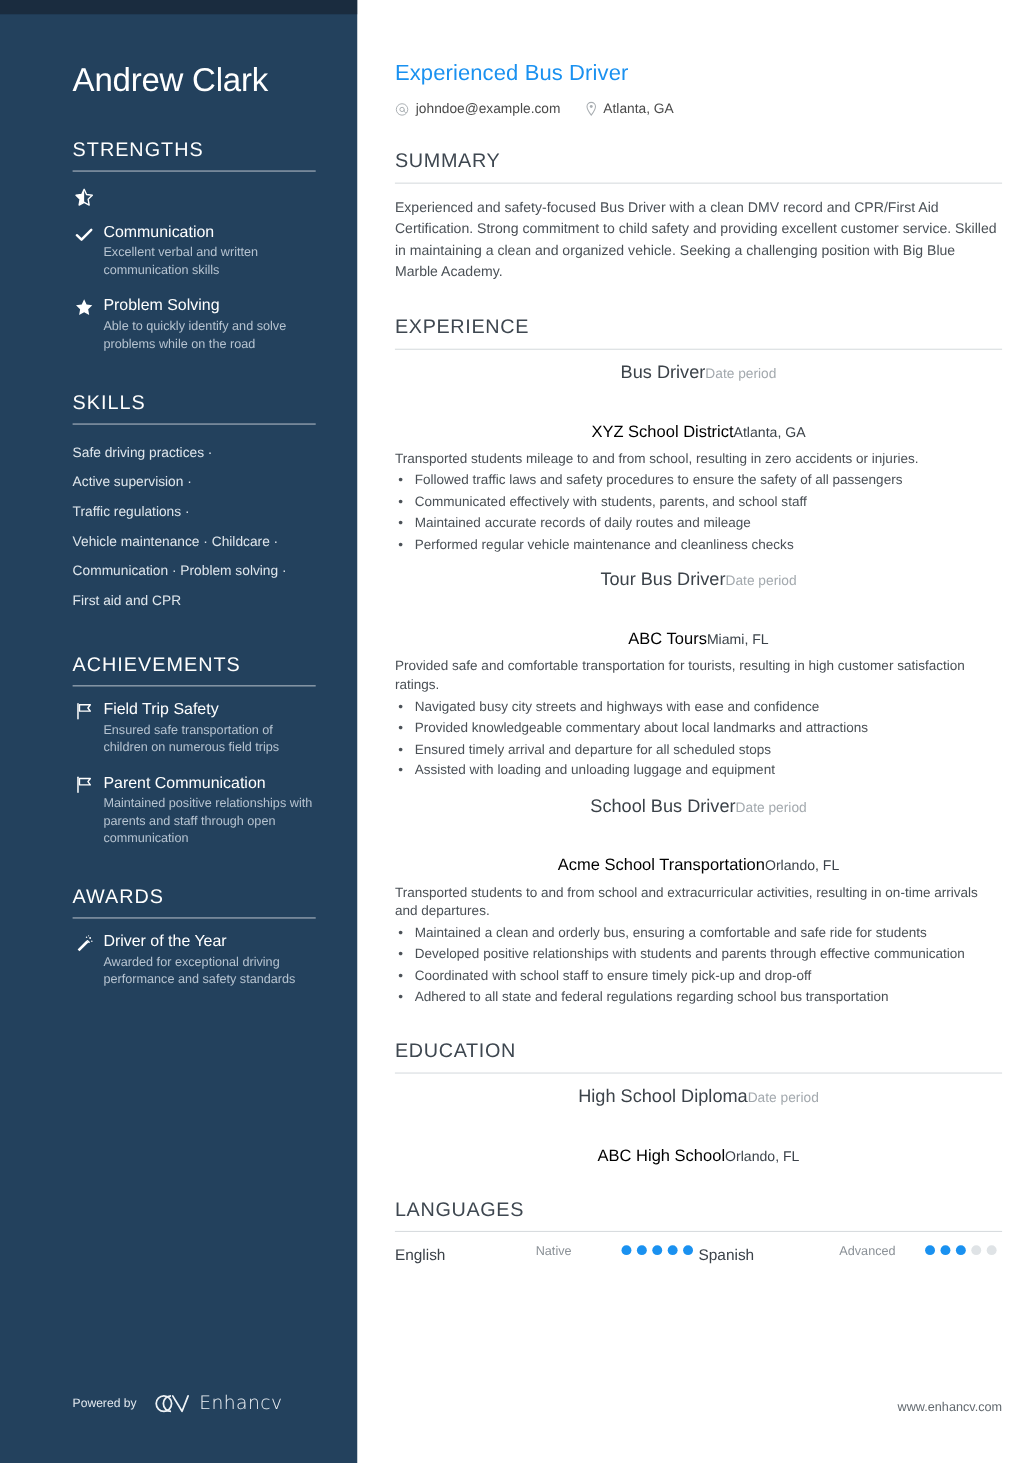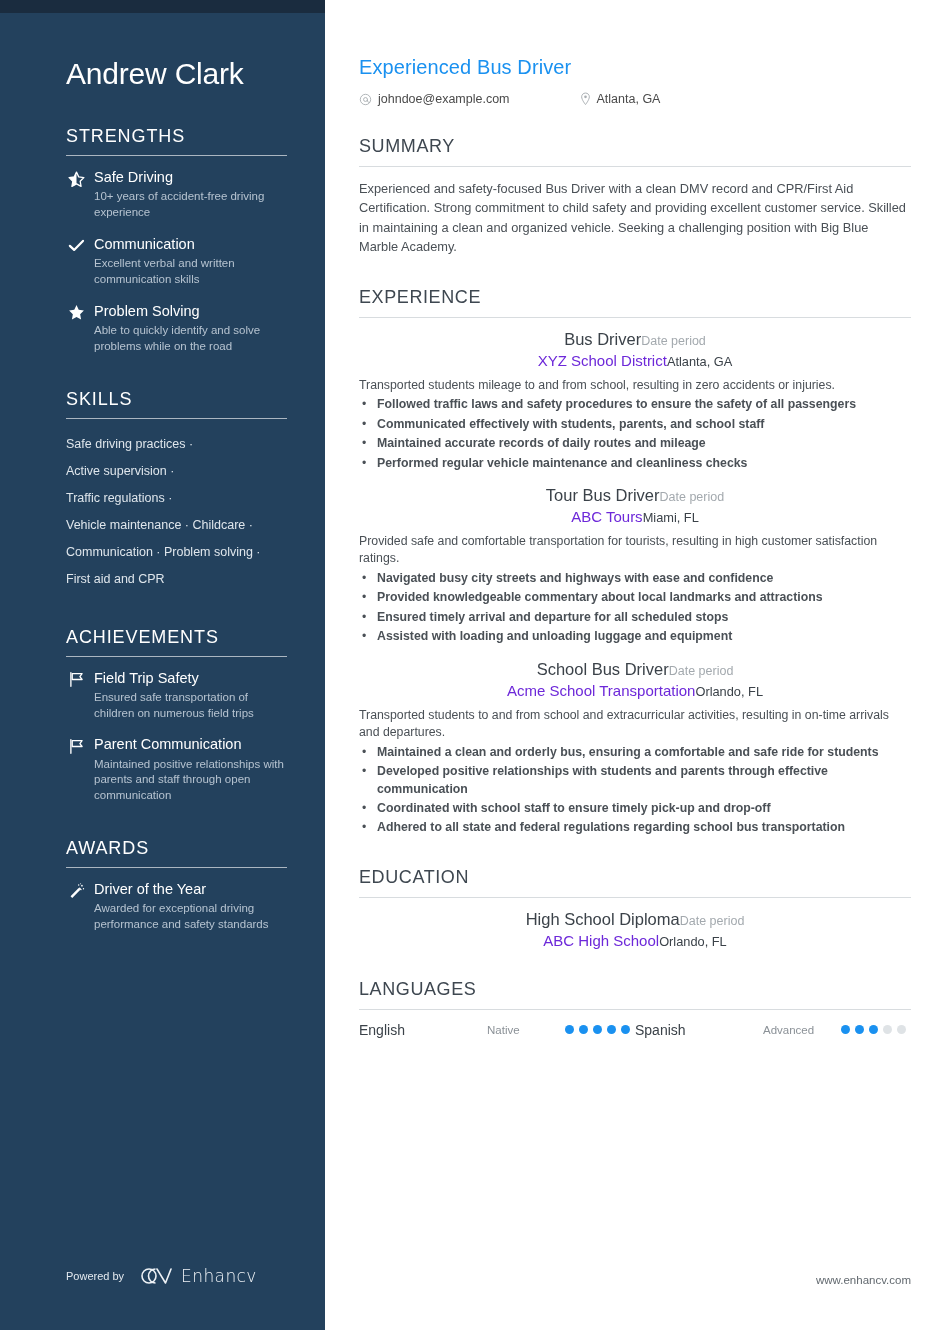--- a/index.html
+++ b/index.html
@@ -85,52 +85,52 @@
   
   .main {
     flex: 1; height: 1330px; background: #ffffff; position: relative;
     padding: 0 64px 0 34px;
   }
 
   .headline {
     color: #1a91f0; font-size: 20px; font-weight: 400; padding-top: 56px;
     letter-spacing: 0.1px;
   }
-  .contact-row { display: flex; align-items: flex-end; margin-top: 13px; gap: 48px; }
+  .contact-row { display: flex; align-items: flex-end; margin-top: 13px; }
   .contact-item { display: flex; align-items: center; margin-right: 22px; }
   .contact-icon { margin-right: 6px; display: flex; align-items: center; }
   .contact-icon svg { display: block; }
   .contact-text { color: #4a4a4a; font-size: 12.5px; }
 
   .section { margin-top: 30px; }
   .section-title {
     color: #3e4750; font-size: 18px; font-weight: 400; letter-spacing: 0.6px;
     padding-bottom: 9px;
   }
   .section-rule { height: 1px; background: #d8dcdf; margin-bottom: 12px; }
 
   .summary-text { color: #4a5056; font-size: 12.8px; line-height: 1.52; }
 
   .entry { margin-top: 14px; }
   .entry:first-child { margin-top: 0; }
   .entry-row { display: flex; align-items: baseline; justify-content: center; }
   .entry-title { color: #3b4249; font-size: 16.5px; font-weight: 400; }
   .entry-date { color: #a3a9ae; font-size: 12.5px; }
-  .entry-org { color: #6d28d9; font-size: 15px; font-weight: 400; }
+  .entry-org { color: #000000; font-size: 15px; font-weight: 400; margin-top: 32px; }
   .entry-loc { color: #3b4249; font-size: 12.8px; }
   .entry-row.second { margin-top: 3px; }
   .entry-desc { color: #4a5056; font-size: 12.3px; line-height: 1.42; margin-top: 8px; }
   .bullets { margin-top: 2px; }
   .bullet { display: flex; color: #4a5056; font-size: 12.3px; line-height: 1.42; margin-top: 2px; }
   .bullet-dot { width: 18px; min-width: 18px; text-align: left; padding-left: 3px; }
-  .bullet-text { flex: 1; font-weight: bold; }
+  .bullet-text { flex: 1; }
 
   
   .lang-row { display: flex; align-items: center; margin-top: 4px; }
-  .lang-block { display: flex; align-items: center; }
+  .lang-block { display: flex; align-items: flex-start; }
   .lang-name { color: #3b4249; font-size: 14px; width: 128px; }
   .lang-level { color: #8b9197; font-size: 11.5px; width: 78px; }
   .dots { display: flex; align-items: center; }
   .dot { width: 9px; height: 9px; border-radius: 50%; margin-right: 5px; background: #dfe3e6; }
   .dot.on { background: #1a91f0; }
 
   .site-url {
     position: absolute; right: 64px; bottom: 44px;
     color: #62696f; font-size: 11.5px;
   }
@@ -148,21 +148,20 @@
           <div class="sb-section">
             <div class="sb-section-title">STRENGTHS</div>
             <div class="sb-rule"></div>
             <div class="sb-item">
               <span class="sb-icon">
                 <svg width="17" height="17" viewBox="0 0 20 20">
                   <path d="M10 1.3 L12.6 6.9 L18.7 7.7 L14.3 12 L15.4 18.1 L10 15.2 L4.6 18.1 L5.7 12 L1.3 7.7 L7.4 6.9 Z" fill="none" stroke="#fff" stroke-width="1.5" stroke-linejoin="round"></path>
                   <path d="M10 1.3 L10 15.2 L4.6 18.1 L5.7 12 L1.3 7.7 L7.4 6.9 Z" fill="#fff"></path>
                 </svg>
               </span>
-              <span class="sb-item-body"><span class="sb-item-title">Safe Driving</span><span class="sb-item-desc" style="display:block">10+ years of accident-free driving experience</span></span>
             </div>
             <div class="sb-item">
               <span class="sb-icon">
                 <svg width="17" height="17" viewBox="0 0 20 20">
                   <path d="M2.2 10.4 L7.2 15.2 L17.6 4.6" fill="none" stroke="#fff" stroke-width="2.6" stroke-linecap="round" stroke-linejoin="round"></path>
                 </svg>
               </span>
               <span class="sb-item-body"><span class="sb-item-title">Communication</span><span class="sb-item-desc" style="display:block">Excellent verbal and written communication skills</span></span>
             </div>
             <div class="sb-item">

